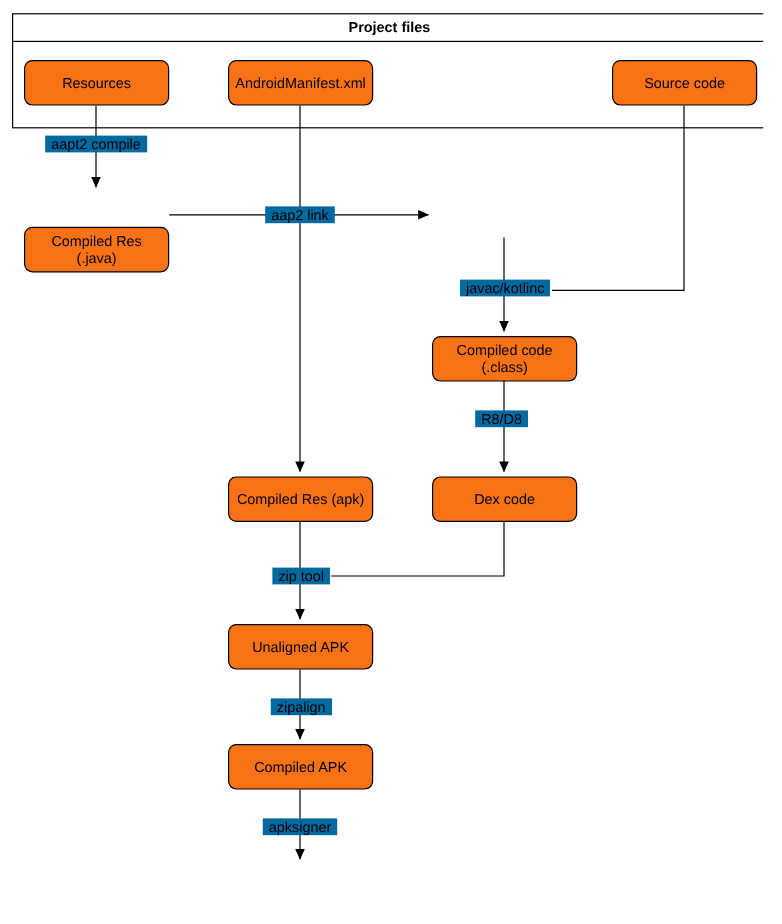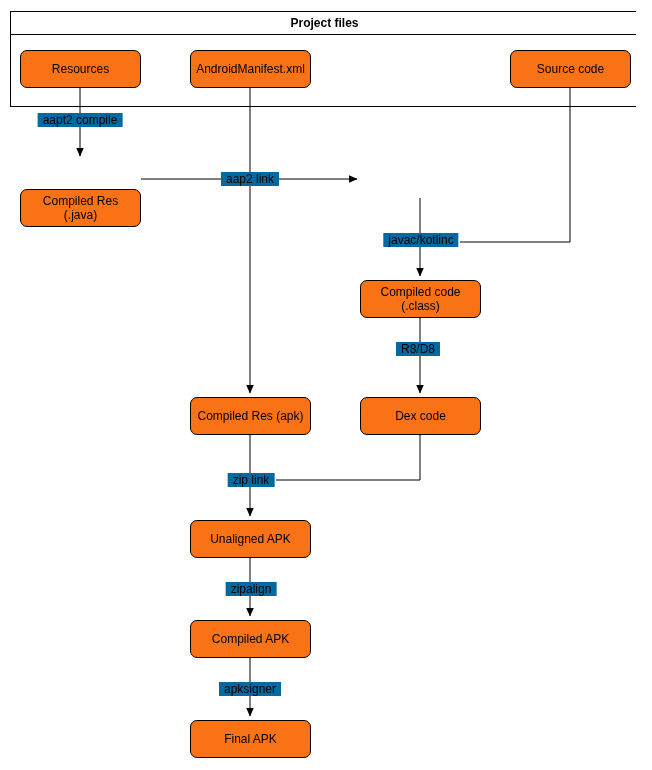--- a/index.html
+++ b/index.html
@@ -98,21 +98,21 @@
   </svg>
 
   <div class="group">
     <div class="group-title">Project files</div>
   </div>
 
   <div class="edge-label" style="left:80px;  top:120px;">aapt2 compile</div>
   <div class="edge-label" style="left:250px; top:179px;">aap2 link</div>
   <div class="edge-label" style="left:421px; top:240px;">javac/kotlinc</div>
   <div class="edge-label" style="left:418px; top:349px;">R8/D8</div>
-  <div class="edge-label" style="left:251px; top:480px;">zip link</div>
+  <div class="edge-label" style="left:251px; top:480px;">zip tool</div>
   <div class="edge-label" style="left:251px; top:589px;">zipalign</div>
   <div class="edge-label" style="left:250px; top:689px;">apksigner</div>
 
   <div class="node" style="left:20px;  top:50px;">
     <span>Resources</span>
   </div>
   <div class="node" style="left:190px; top:50px;">
     <span>AndroidManifest.xml</span>
   </div>
   <div class="node" style="left:510px; top:50px;">
@@ -135,17 +135,14 @@
   <div class="node" style="left:360px; top:397px;">
     <span>Dex code</span>
   </div>
 
   <div class="node" style="left:190px; top:520px;">
     <span>Unaligned APK</span>
   </div>
   <div class="node" style="left:190px; top:620px;">
     <span>Compiled APK</span>
   </div>
-  <div class="node" style="left:190px; top:720px;">
-    <span>Final APK</span>
-  </div>
 
 </div>
 
 </body></html>

